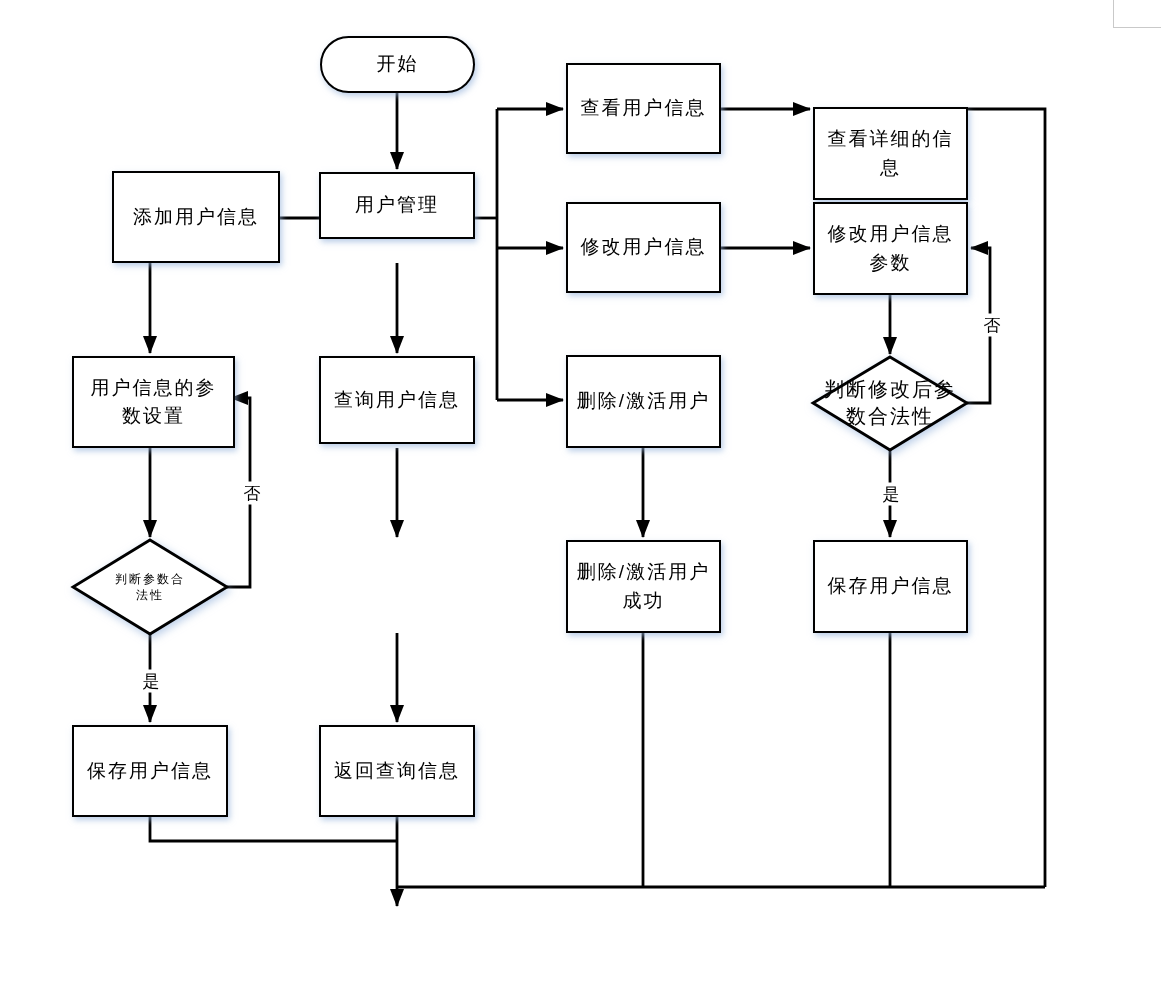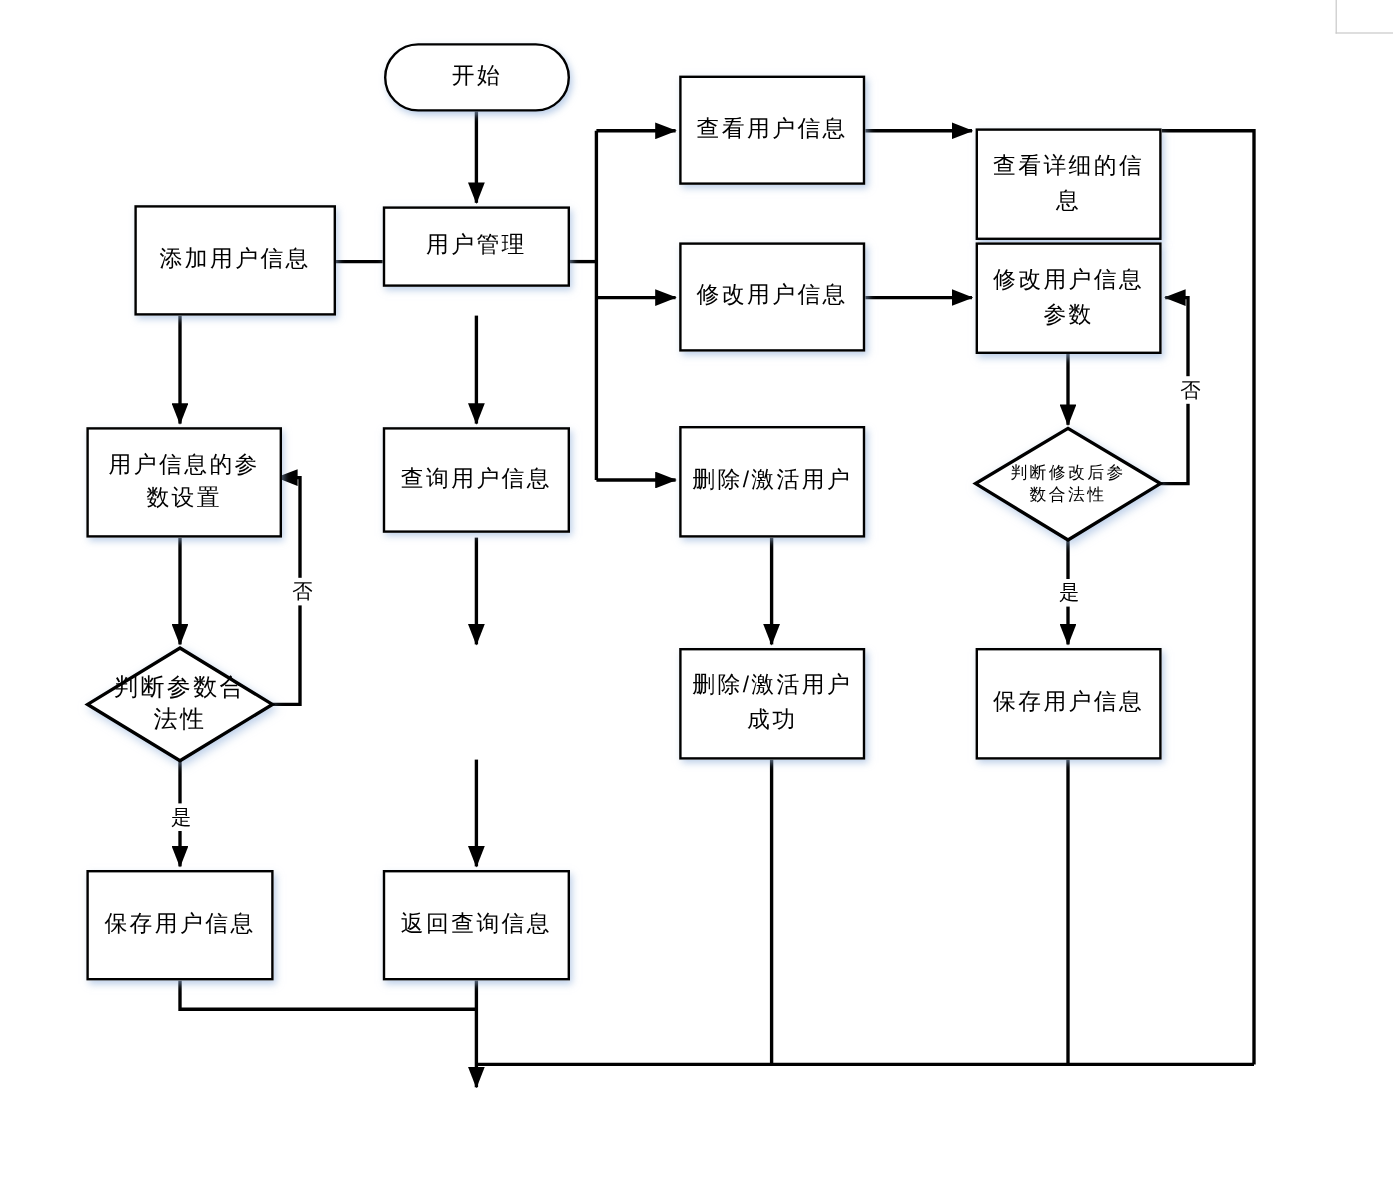--- a/index.html
+++ b/index.html
@@ -31,21 +31,21 @@
     border:2.5px solid var(--stroke);
     font-size:19px;line-height:1.5;letter-spacing:2px;
     white-space:pre-line;
     box-shadow:2px 3px 6px var(--shadow);
   }
   .terminal{border-radius:29px;}
   .diamond-label{
     position:absolute;
     display:flex;align-items:center;justify-content:center;
     text-align:center;
-    font-size:20px;line-height:1.35;letter-spacing:2px;
+    font-size:12px;line-height:1.35;letter-spacing:2px;
     white-space:pre-line;
     background:transparent;border:none;box-shadow:none;
   }
   .edge-label{
     position:absolute;
     transform:translate(-50%,-50%);
     background:#fff;
     font-size:17px;
     padding:0 2px;
     letter-spacing:0;
@@ -122,21 +122,21 @@
   <div class="node" style="left:566px;top:202px;width:155px;height:91px;">修改用户信息</div>
   <div class="node" style="left:813px;top:202px;width:155px;height:93px;">修改用户信息
 参数</div>
   <div class="node" style="left:813px;top:540px;width:155px;height:93px;">保存用户信息</div>
   <div class="node" style="left:566px;top:355px;width:155px;height:93px;">删除/激活用户</div>
   <div class="node" style="left:566px;top:540px;width:155px;height:93px;">删除/激活用户
 成功</div>
 
   <div class="diamond-label" style="left:85px;top:552px;width:130px;height:70px;">判断参数合
 法性</div>
-  <div class="diamond-label" style="left:820px;top:368px;width:140px;height:70px;font-size:14px;">判断修改后参
+  <div class="diamond-label" style="left:820px;top:368px;width:140px;height:70px;font-size:20px;">判断修改后参
 数合法性</div>
 
   <span class="edge-label" style="left:252px;top:493px;">否</span>
   <span class="edge-label" style="left:151px;top:681px;">是</span>
   <span class="edge-label" style="left:992px;top:325px;">否</span>
   <span class="edge-label" style="left:891px;top:494px;">是</span>
 
   <div class="corner-artifact"></div>
 </div>
 

